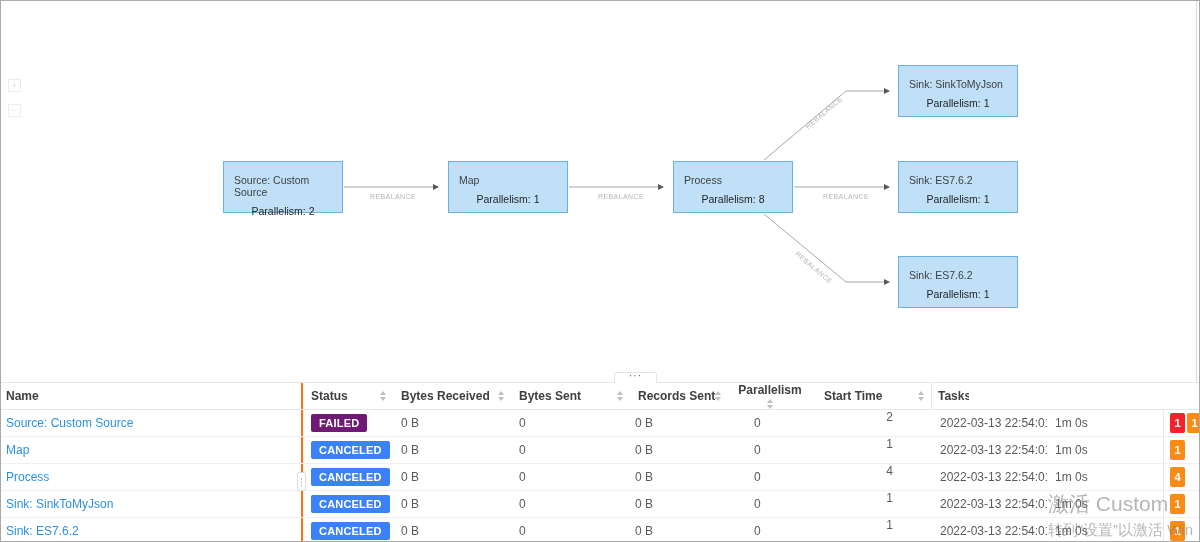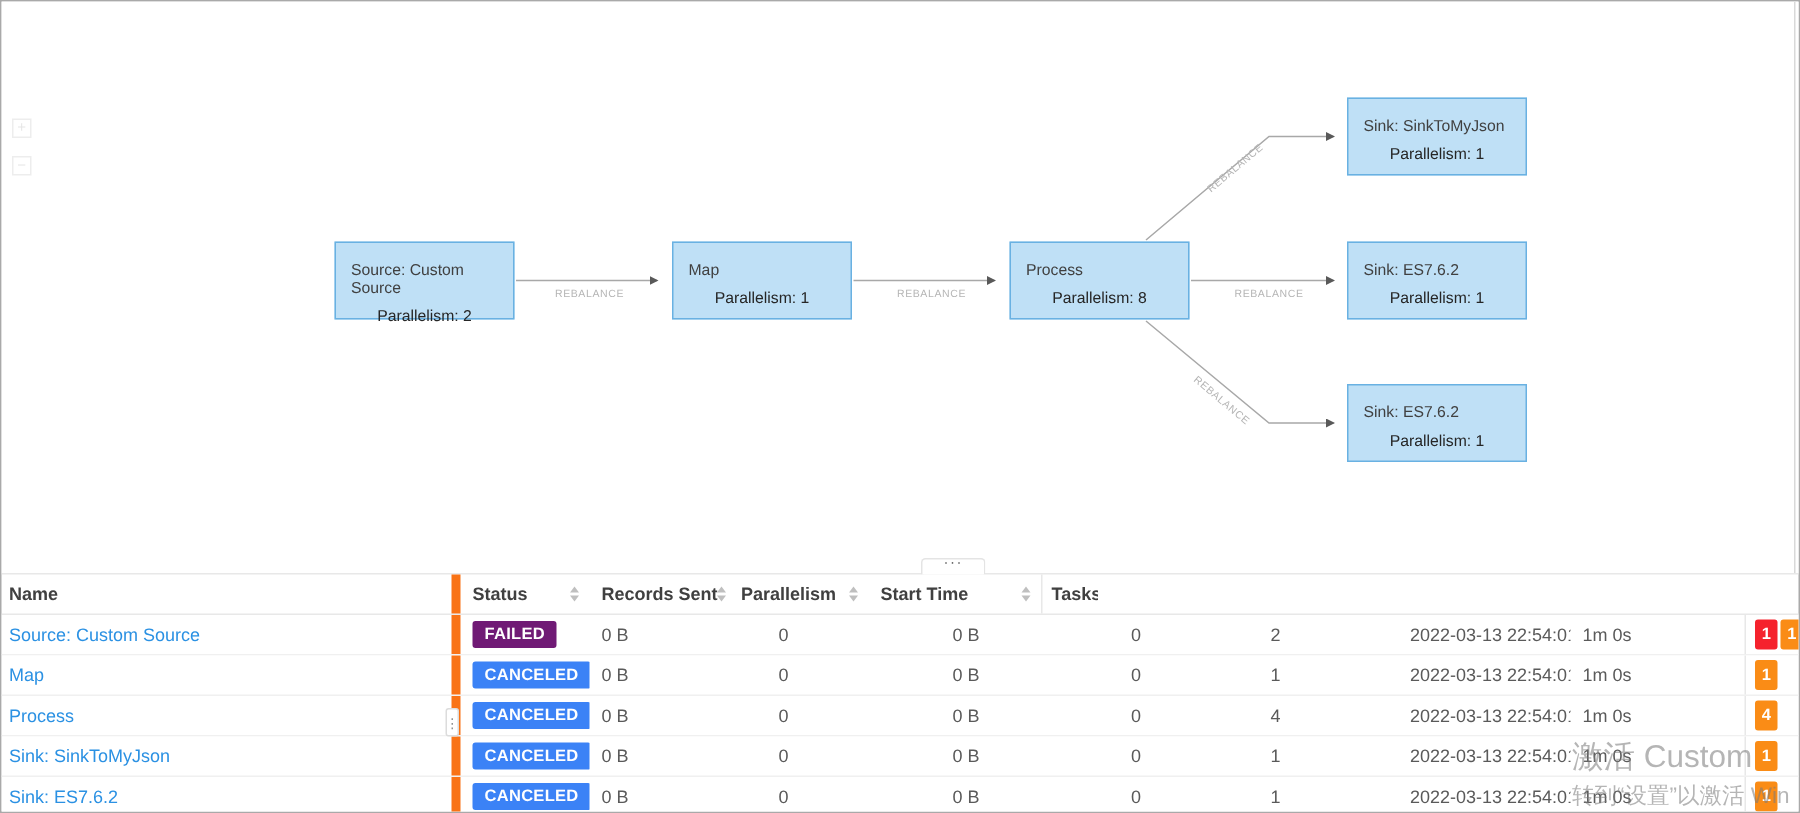--- a/index.html
+++ b/index.html
@@ -40,23 +40,23 @@
 
   
   .table-panel { position:absolute; left:0; top:381px; width:1200px; border-top:1px solid #e8e8e8;
     font-size:12px; color:#5a5a5a; }
   .thead { display:flex; height:27px; align-items:flex-end; border-bottom:1px solid #e8e8e8;
     color:#404040; font-weight:bold; }
   .trow { display:flex; height:27px; align-items:center; border-bottom:1px solid #f0f0f0; background:#fff; }
   .cell { height:100%; display:flex; align-items:center; padding-left:8px; overflow:hidden; white-space:nowrap; }
   .hcell { justify-content:space-between; padding-right:7px; }
   .c-name { width:300px; padding-left:5px; }
-  .c-status { width:92px; border-left:6px solid #f97316; }
+  .c-status { width:92px; border-left:2px solid #f97316; }
   .c-br { width:118px; } .c-rr { width:116px; } .c-bs { width:119px; } .c-rs { width:93px; }
-  .c-par { width:93px; } .c-st { width:115px; } .c-dur { width:116px; }
+  .c-par { width:93px;flex-direction:column; } .c-st { width:115px; } .c-dur { width:116px; }
   .c-tasks { width:38px; border-left:1px solid #e8e8e8; padding-left:6px; gap:2px; }
   .sorter { display:flex; flex-direction:column; align-items:center; cursor:pointer; }
   .caret-up { width:0; height:0; border-left:3.5px solid transparent; border-right:3.5px solid transparent;
     border-bottom:4px solid #bfbfbf; margin-bottom:2px; }
   .caret-down { width:0; height:0; border-left:3.5px solid transparent; border-right:3.5px solid transparent;
     border-top:4px solid #bfbfbf; }
   a.vlink { color:#2b91e3; text-decoration:none; cursor:pointer; }
   .status-badge { display:inline-block; padding:3px 8px; border-radius:2px; color:#fff;
     font-size:11px; font-weight:bold; letter-spacing:.2px; }
   .badge-failed { background:#701a75; }
@@ -136,20 +136,34 @@
     <div class="cell hcell c-name">
       <span>Name</span>
     </div>
     <div class="cell hcell c-status">
       <span>Status</span>
       <span class="sorter">
           <span class="caret-up"></span>
           <span class="caret-down"></span>
         </span>
     </div>
+    <div class="cell hcell c-br">
+      <span>Bytes Received</span>
+      <span class="sorter">
+          <span class="caret-up"></span>
+          <span class="caret-down"></span>
+        </span>
+    </div>
+    <div class="cell hcell c-bs">
+      <span>Bytes Sent</span>
+      <span class="sorter">
+          <span class="caret-up"></span>
+          <span class="caret-down"></span>
+        </span>
+    </div>
     <div class="cell hcell c-rs">
       <span>Records Sent</span>
       <span class="sorter">
           <span class="caret-up"></span>
           <span class="caret-down"></span>
         </span>
     </div>
     <div class="cell hcell c-par">
       <span>Parallelism</span>
       <span class="sorter">

